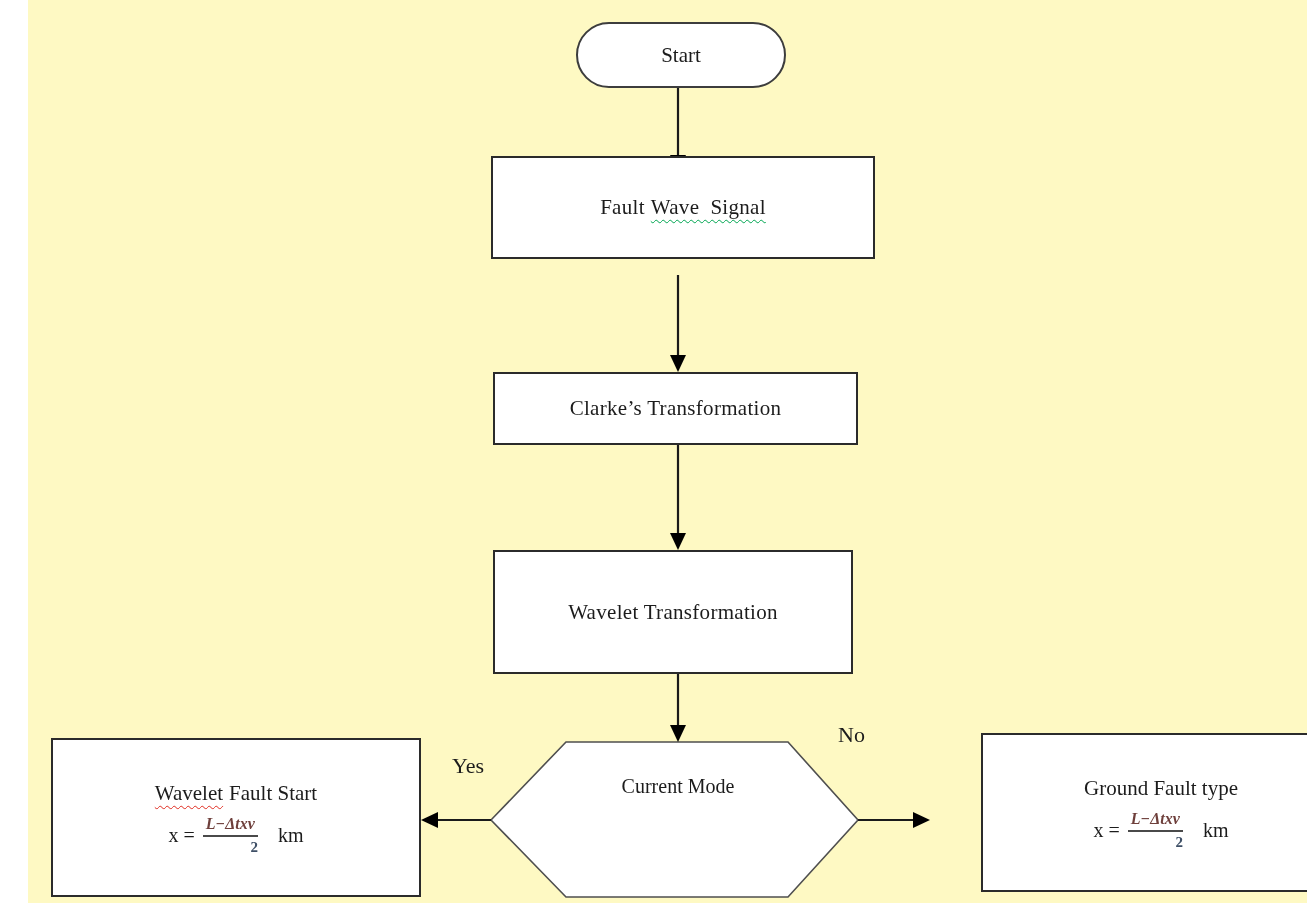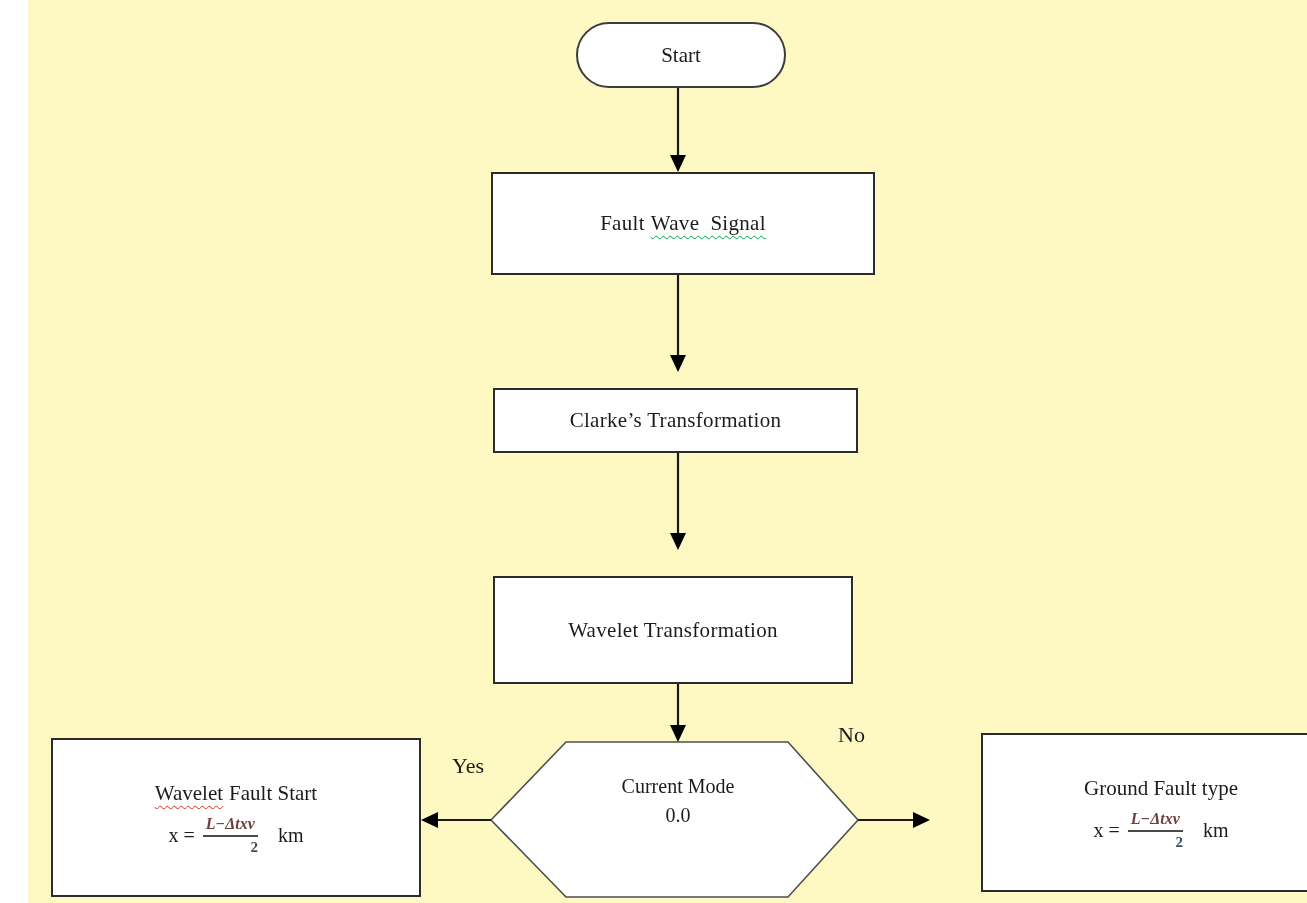--- a/index.html
+++ b/index.html
@@ -127,37 +127,36 @@
     <polygon points="393,820 410,812 410,828" fill="#000000"></polygon>
 
     <line x1="830" y1="820" x2="888" y2="820" stroke="#1a1a1a" stroke-width="2.2"></line>
     <polygon points="902,820 885,812 885,828" fill="#000000"></polygon>
   </svg>
 
   <div class="node terminator" style="left:548px;top:22px;width:210px;height:66px;">
     <span>Start</span>
   </div>
 
-  <div class="node process" style="left:463px;top:172px;width:384px;height:103px;text-align:right;">
+  <div class="node process" style="left:463px;top:156px;width:384px;height:103px;text-align:right;">
     <span>
       <span>Fault</span><span class="wavy-green">Wave&nbsp; Signal</span>
     </span>
   </div>
 
-  <div class="node process" style="left:465px;top:388px;width:365px;height:65px;">
+  <div class="node process" style="left:465px;top:372px;width:365px;height:73px;">
     <span>Clarke’s Transformation</span>
   </div>
 
-  <div class="node process" style="left:465px;top:576px;width:360px;height:108px;">
+  <div class="node process" style="left:465px;top:550px;width:360px;height:124px;">
     <span>Wavelet Transformation</span>
   </div>
 
   <div class="decision-text">
     <div>Current Mode</div>
-    <div>0.0</div>
   </div>
 
   <div class="branch-label" style="left:424px;top:753px;">Yes</div>
   <div class="branch-label" style="left:810px;top:722px;">No</div>
 
   <div class="node" style="left:23px;top:738px;width:370px;height:159px;">
     <div class="side-title">
       <span class="wavy-red">Wavelet</span><span class="side-title-rest">Fault Start</span>
     </div>
     <div class="formula">

